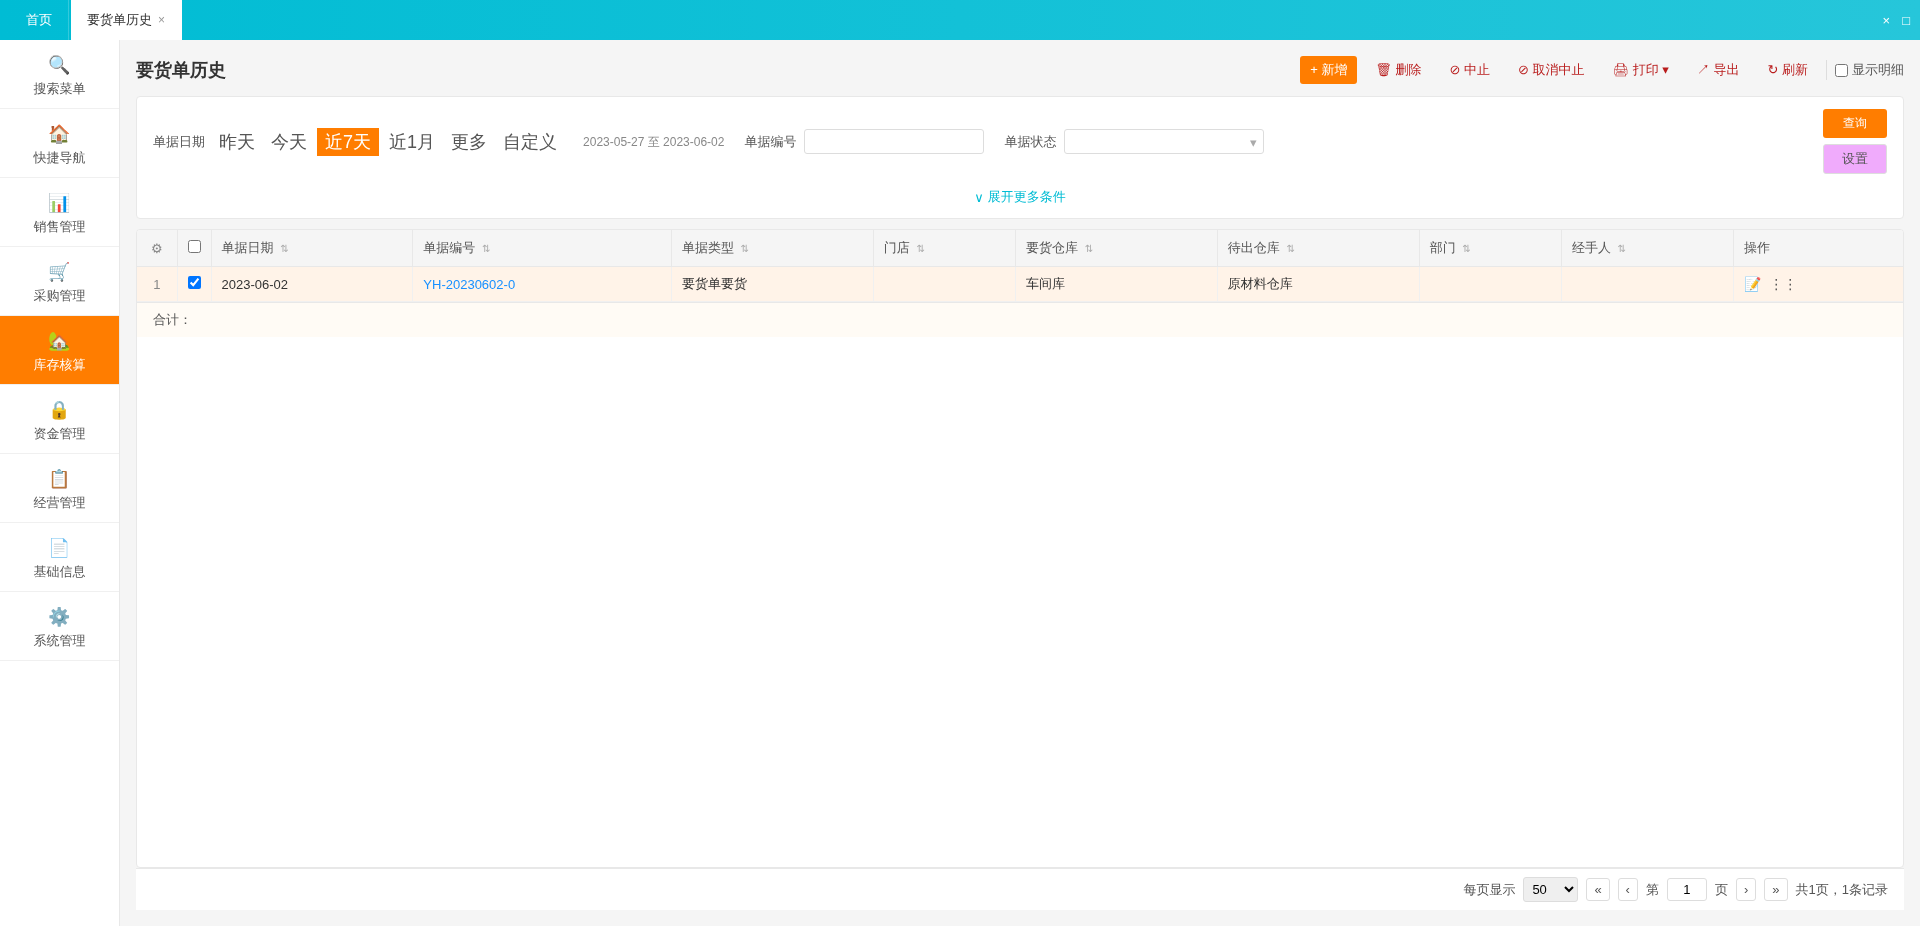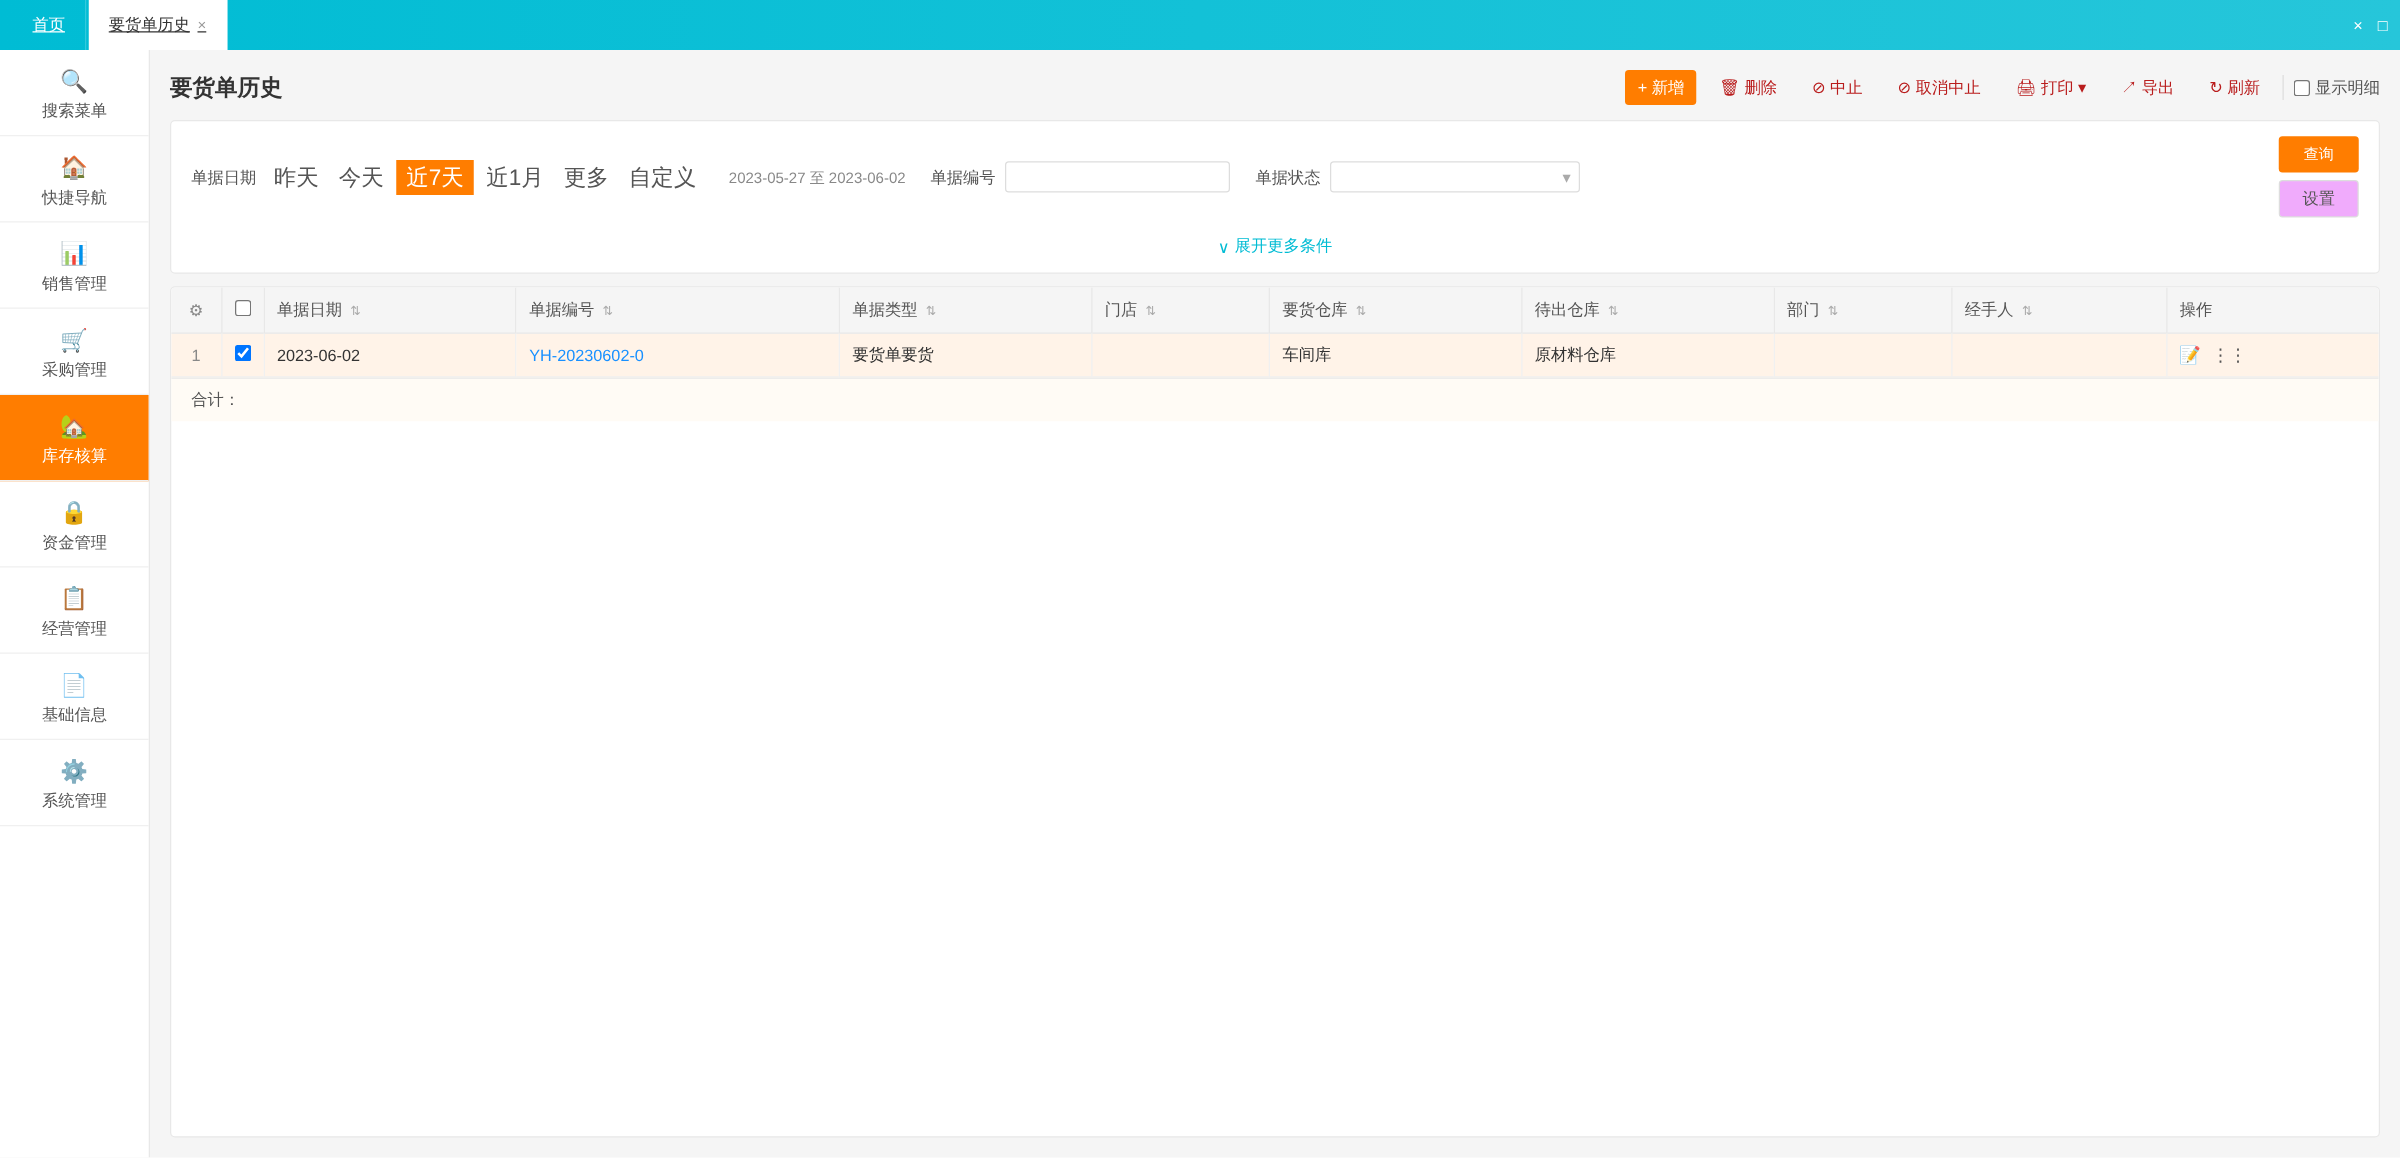--- a/index.html
+++ b/index.html
@@ -24,21 +24,20 @@
     }
     .tab-item {
       height: 40px;
       display: flex;
       align-items: center;
       padding: 0 16px;
       color: white;
       cursor: pointer;
       font-size: 13px;
       border-right: 1px solid rgba(255,255,255,0.2);
-      text-decoration: underline;
     }
     .tab-item.active {
       background: white;
       color: #333;
     }
     .tab-item.active .tab-close {
       color: #999;
       margin-left: 6px;
       font-size: 12px;
     }
@@ -579,15 +578,31 @@
             </td>
           </tr>
         </tbody>
       </table>
 
       <div class="table-footer">
         <span>合计：</span>
       </div>
     </div>
 
+    <div class="pagination-bar">
+      <span>每页显示</span>
+      <select class="page-size-select">
+        <option value="50">50</option>
+        <option value="100">100</option>
+        <option value="200">200</option>
+      </select>
+      <button class="page-nav-btn">«</button>
+      <button class="page-nav-btn">‹</button>
+      <span>第</span>
+      <input class="page-input" type="text" value="1" style="">
+      <span>页</span>
+      <button class="page-nav-btn">›</button>
+      <button class="page-nav-btn">»</button>
+      <span>共1页，1条记录</span>
+    </div>
 
   </div>
 </div>
 
 </body></html>

